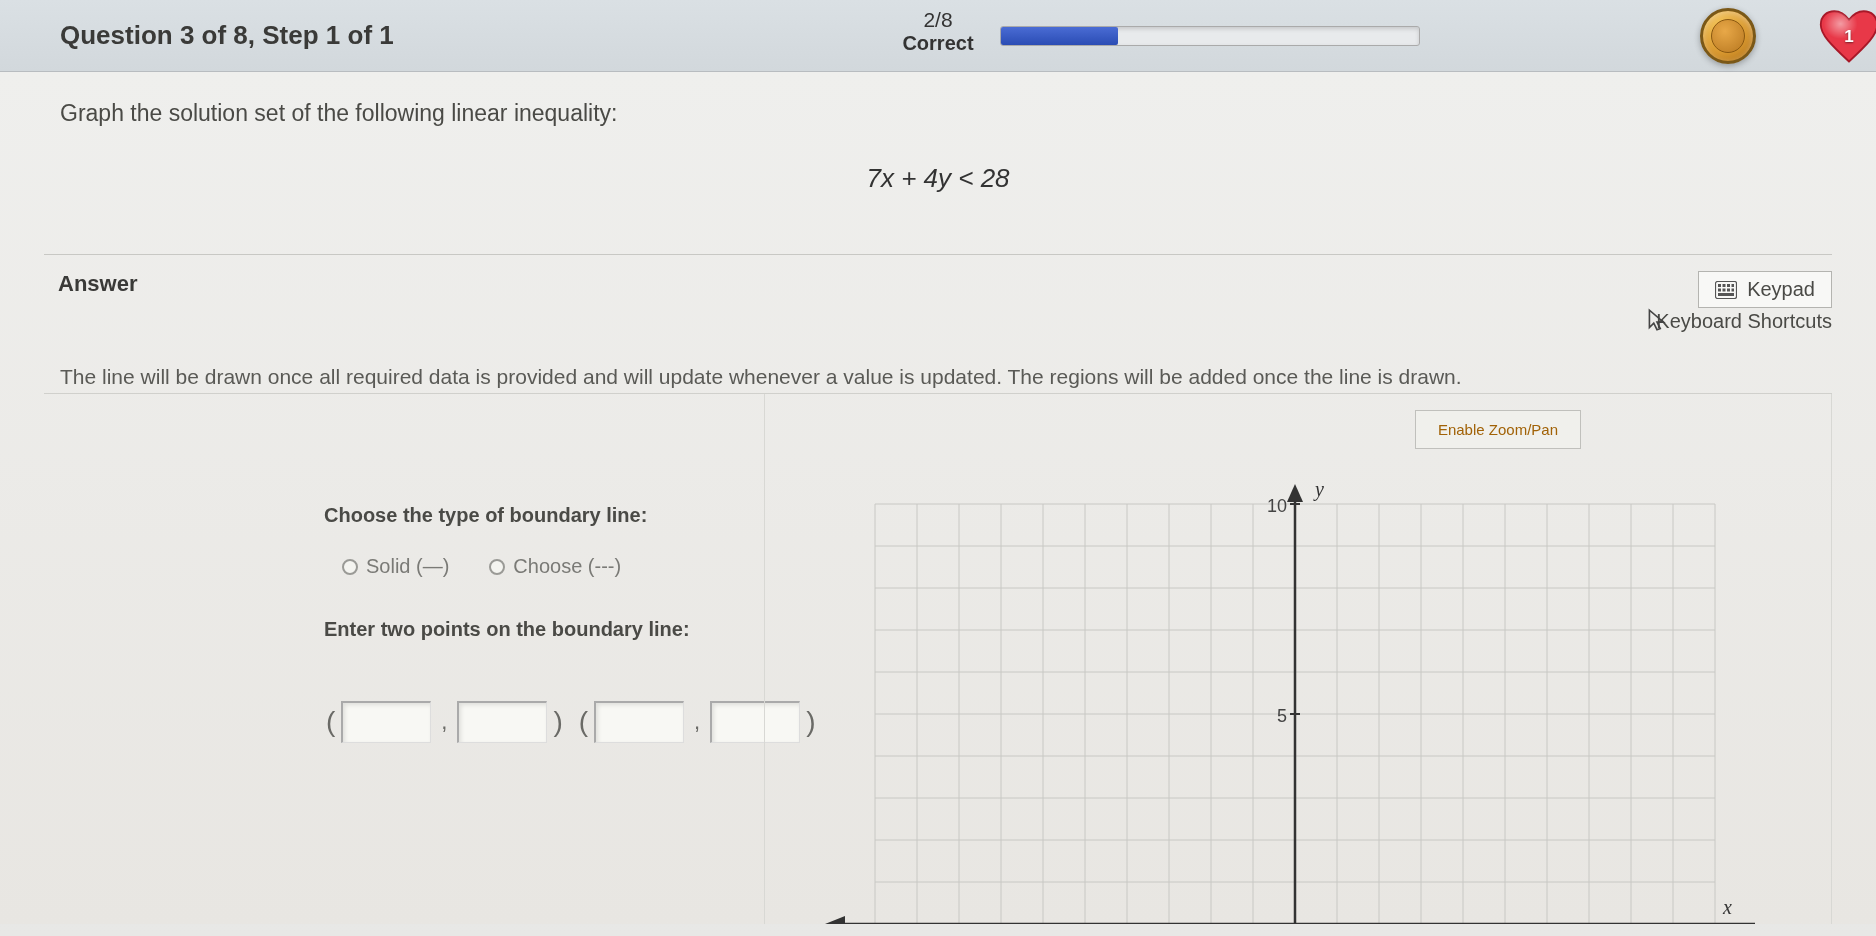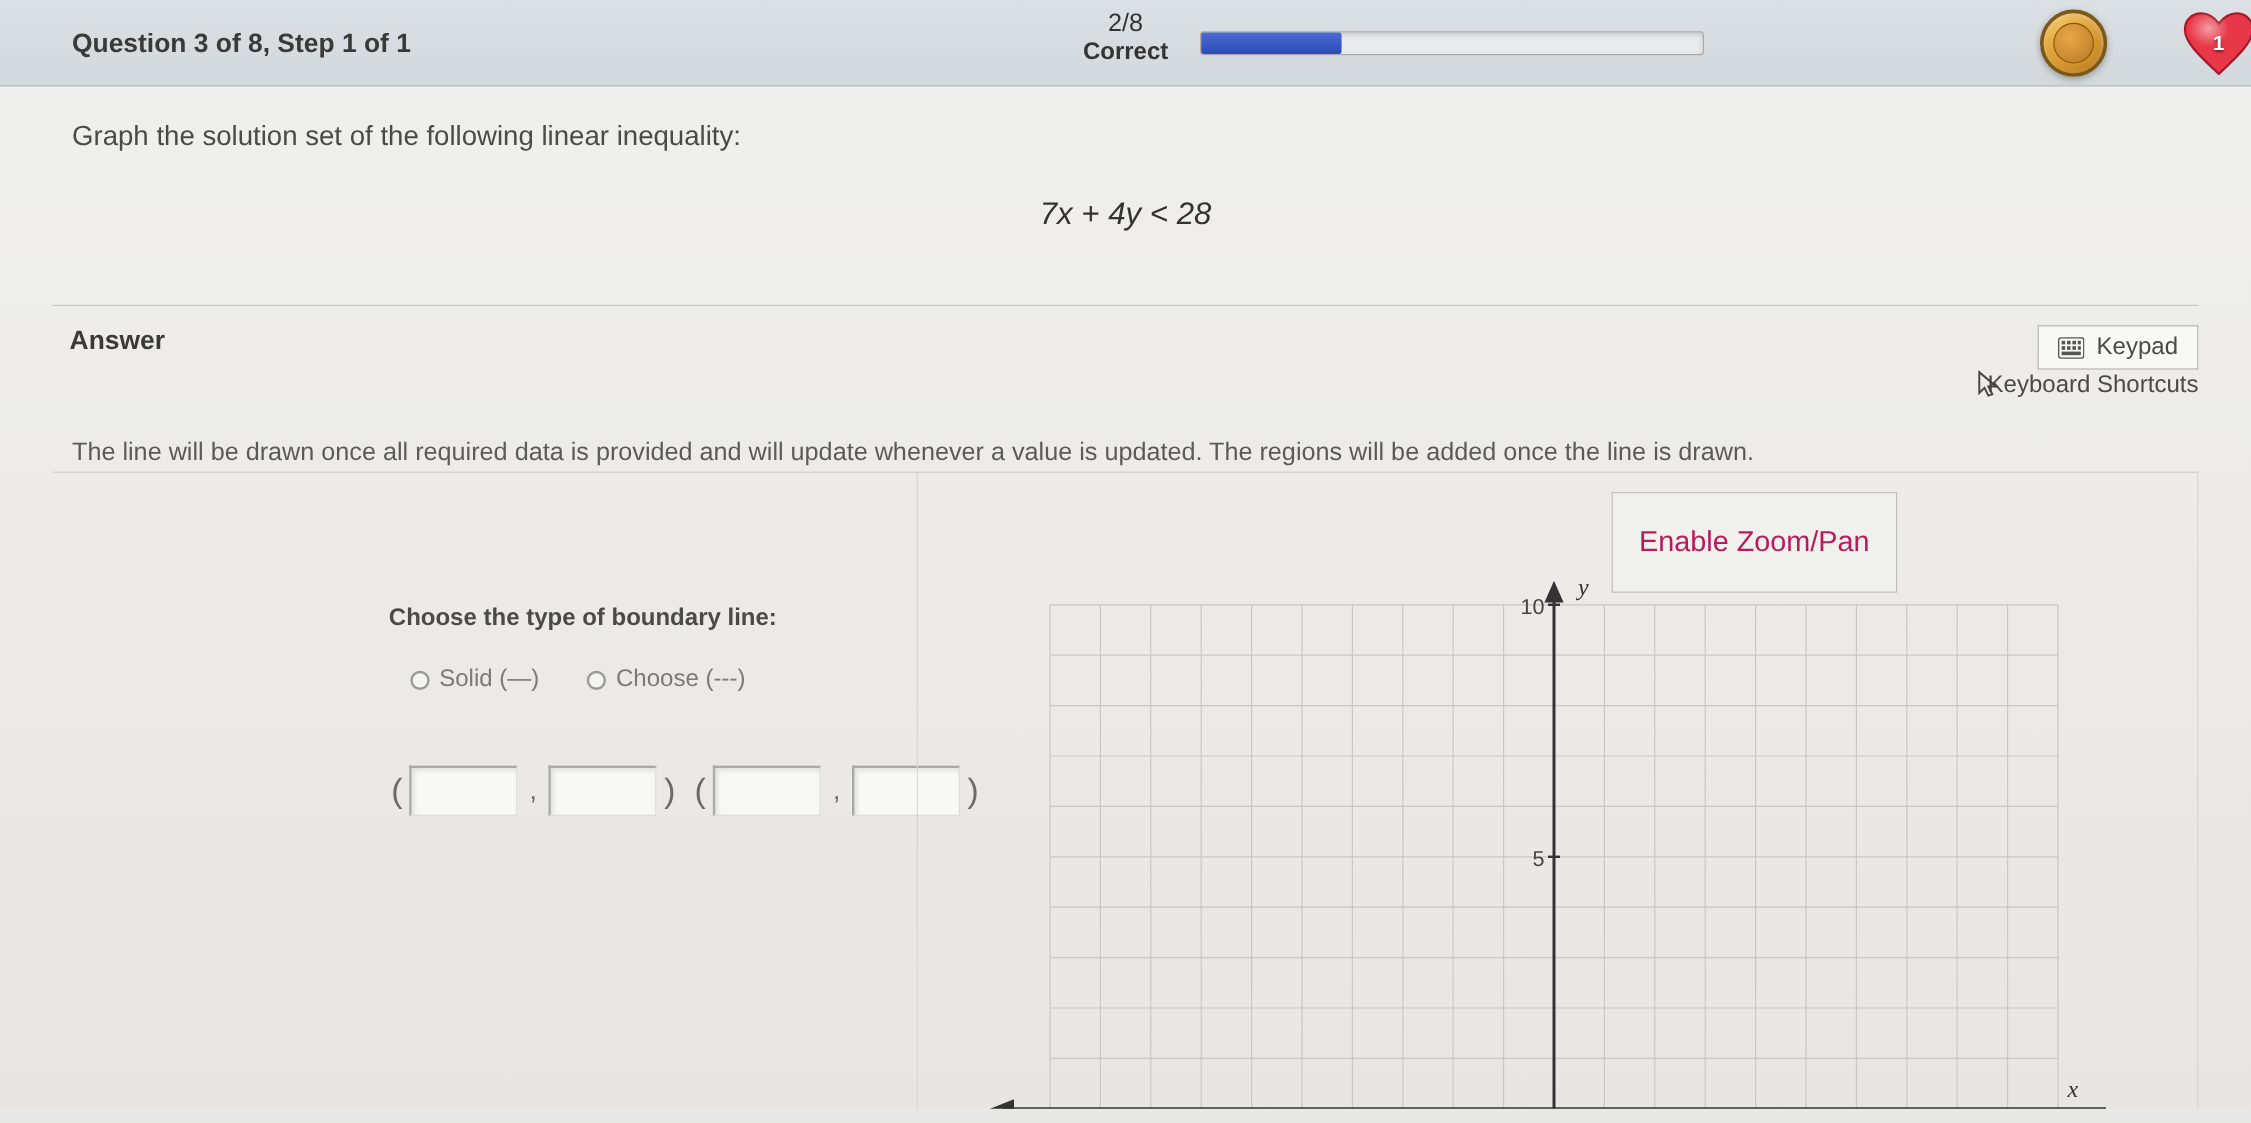--- a/index.html
+++ b/index.html
@@ -18,21 +18,21 @@
     .header-bar {
       display: flex;
       align-items: center;
       padding: 8px 20px;
       height: 72px;
       background: linear-gradient(to bottom, #dae0e4, #d2d8dc);
       border-bottom: 1px solid #b8bcc0;
       position: relative;
     }
     .question-label {
-      font-size: 22px;
+      font-size: 26px;
       font-weight: 600;
       color: #3a3a38;
       padding-left: 40px;
     }
     .score-area {
       position: absolute;
       left: 50%;
       transform: translateX(-50%);
       text-align: center;
       top: 8px;
@@ -249,25 +249,25 @@
       flex: 1;
       position: relative;
       border-left: 1px solid #d8d8d4;
       border-right: 1px solid #d8d8d4;
       min-height: 530px;
     }
     .zoom-button {
       position: absolute;
       right: 250px;
       top: 16px;
-      padding: 27px 22px;
+      padding: 10px 22px;
       background: #f0f0ec;
       border: 1px solid #c0c0bc;
-      font-size: 24px;
-      color: #be185d;
+      font-size: 15px;
+      color: #a16207;
       cursor: pointer;
     }
     .graph-plot {
       position: absolute;
       left: 50px;
       top: 80px;
       width: 980px;
       height: 450px;
     }
   </style>
@@ -341,20 +341,21 @@
         <div class="radio-row">
           <label class="radio-option">
             <span class="radio-circle"></span>
             <span>Solid (—)</span>
           </label>
           <label class="radio-option">
             <span class="radio-circle"></span>
             <span>Choose (---)</span>
           </label>
         </div>
+        <div class="control-label">Enter two points on the boundary line:</div>
         <div class="points-row">
           <span class="paren">(</span>
           <input class="point-input" style="">
           <span class="comma">,</span>
           <input class="point-input" style="">
           <span class="paren">)</span>
           <span class="paren" style="margin-left:8px">(</span>
           <input class="point-input" style="">
           <span class="comma">,</span>
           <input class="point-input" style="">

